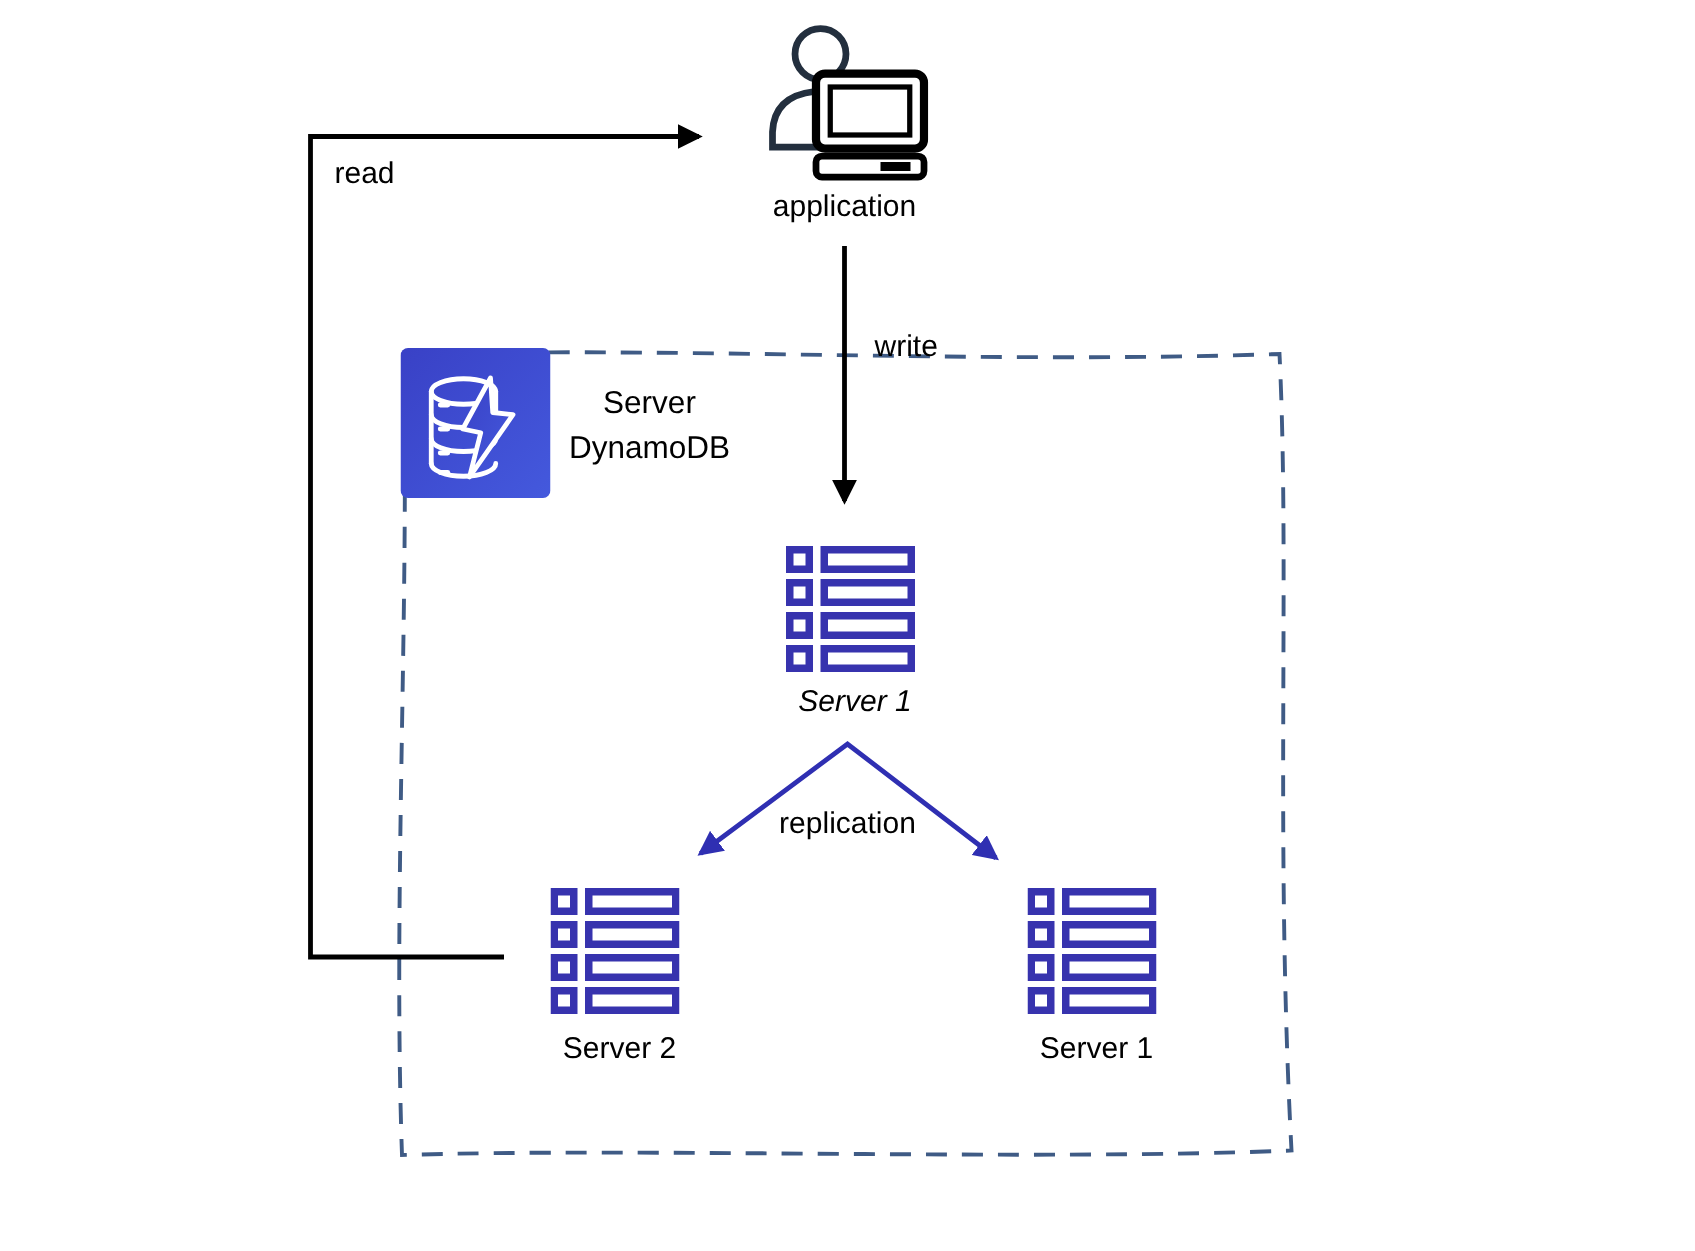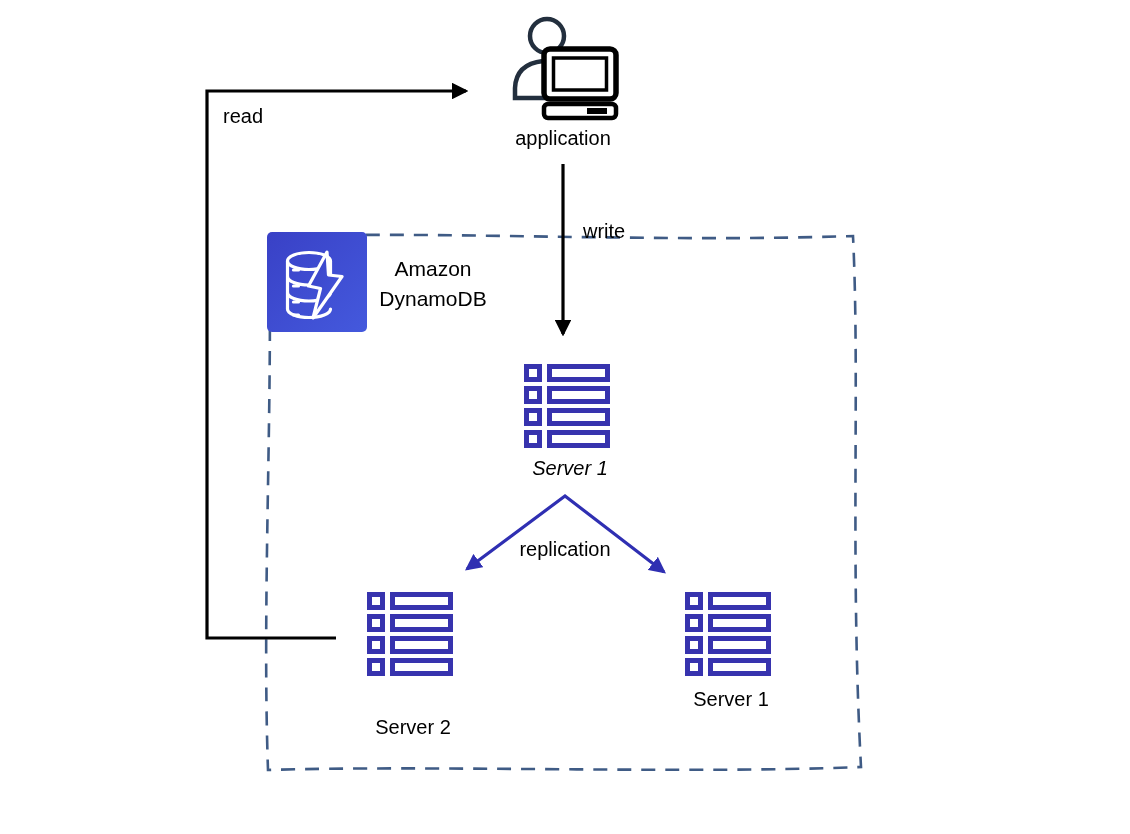--- a/index.html
+++ b/index.html
@@ -141,25 +141,25 @@
     </g>
   </svg>
 
   <div class="lbl" style="left:223px;top:105px;">read</div>
 
   <div class="lbl" style="left:583px;top:192px;margin-top:28px;">write</div>
 
   <div class="lbl centered" style="left:563px;top:127px;">application</div>
 
   <div class="lbl centered dyn-lbl" style="left:433px;top:254px;">
-    <div>Amazon</div>
+    <div>Server</div>
     <div>DynamoDB</div>
   </div>
 
   <div class="lbl centered" style="left:565px;top:538px;text-align:right;">replication</div>
 
   <div class="lbl centered" style="left:570px;top:457px;font-style:italic;">Server 1</div>
 
-  <div class="lbl centered" style="left:413px;top:688px;margin-top:28px;">Server 2</div>
+  <div class="lbl centered" style="left:413px;top:688px;">Server 2</div>
 
   <div class="lbl centered" style="left:731px;top:688px;">Server 1</div>
 
 </div>
 
 </body></html>

